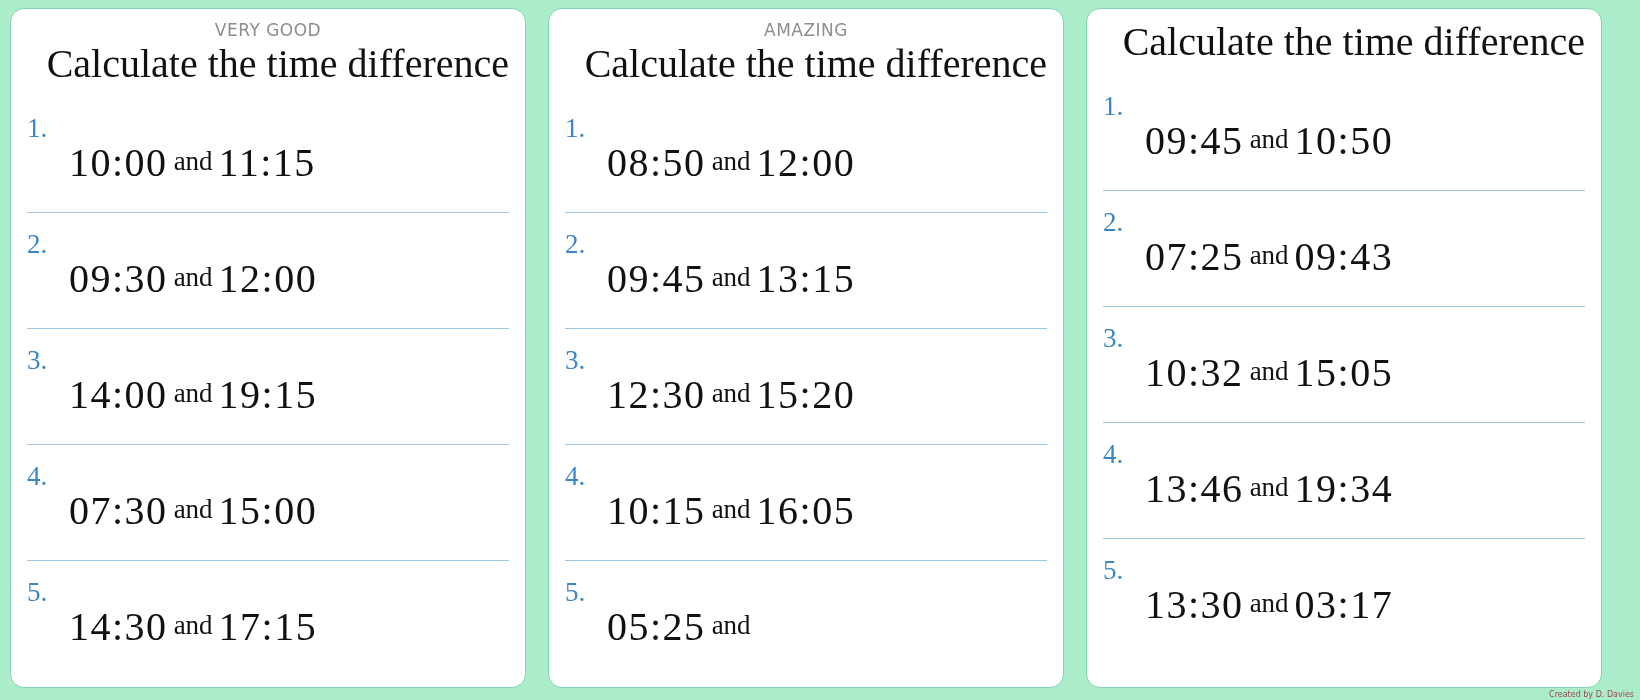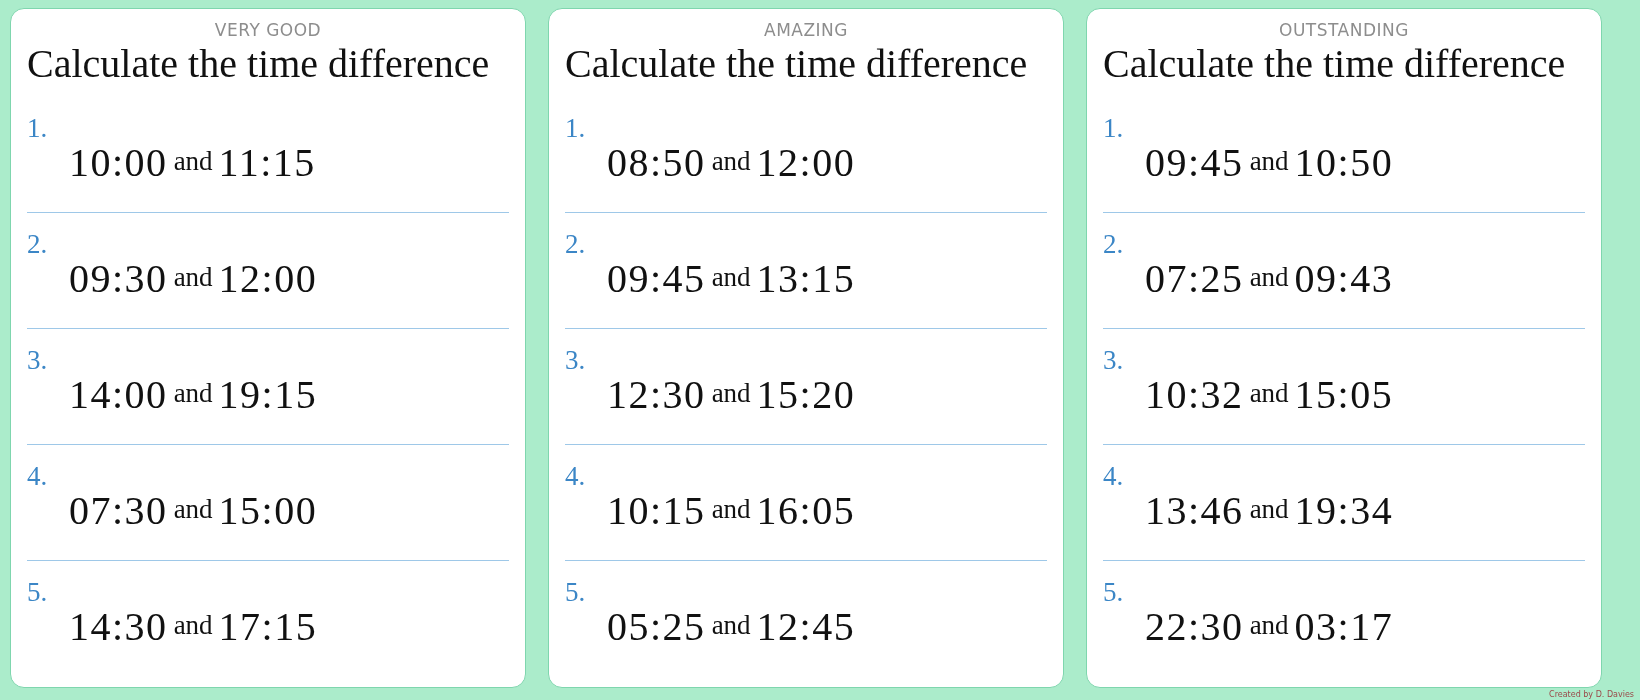--- a/index.html
+++ b/index.html
@@ -40,21 +40,21 @@
     letter-spacing: 0.5px;
     color: #8d8d8d;
     font-family: "DejaVu Sans", sans-serif;
     height: 22px;
     line-height: 22px;
   }
   .card-title {
     font-family: "Liberation Serif", serif;
     font-size: 40px;
     color: #111;
-    text-align: left;
+    text-align: right;
     line-height: 1.05;
     margin-top: 2px;
     white-space: nowrap;
   }
   .questions {
     margin-top: 12px;
   }
   .qrow {
     height: 116px;
     box-sizing: border-box;
@@ -191,28 +191,26 @@
           <span class="time">10:15</span>
           <span class="and">and</span>
           <span class="time">16:05</span>
         </div>
       </div>
       <div class="qrow last">
         <div class="qnum">5.</div>
         <div class="qbody">
           <span class="time">05:25</span>
           <span class="and">and</span>
-          <span class="time">12:45</span>
         </div>
       </div>
     </div>
   </div>
 
   <div class="card">
-    <div class="card-banner">OUTSTANDING</div>
     <div class="card-title">Calculate the time difference</div>
     <div class="questions">
       <div class="qrow">
         <div class="qnum">1.</div>
         <div class="qbody">
           <span class="time">09:45</span>
           <span class="and">and</span>
           <span class="time">10:50</span>
         </div>
       </div>
@@ -236,21 +234,21 @@
         <div class="qnum">4.</div>
         <div class="qbody">
           <span class="time">13:46</span>
           <span class="and">and</span>
           <span class="time">19:34</span>
         </div>
       </div>
       <div class="qrow last">
         <div class="qnum">5.</div>
         <div class="qbody">
-          <span class="time">22:30</span>
+          <span class="time">13:30</span>
           <span class="and">and</span>
           <span class="time">03:17</span>
         </div>
       </div>
     </div>
   </div>
 
   <div class="credit">Created by D. Davies</div>
 </div>
 

